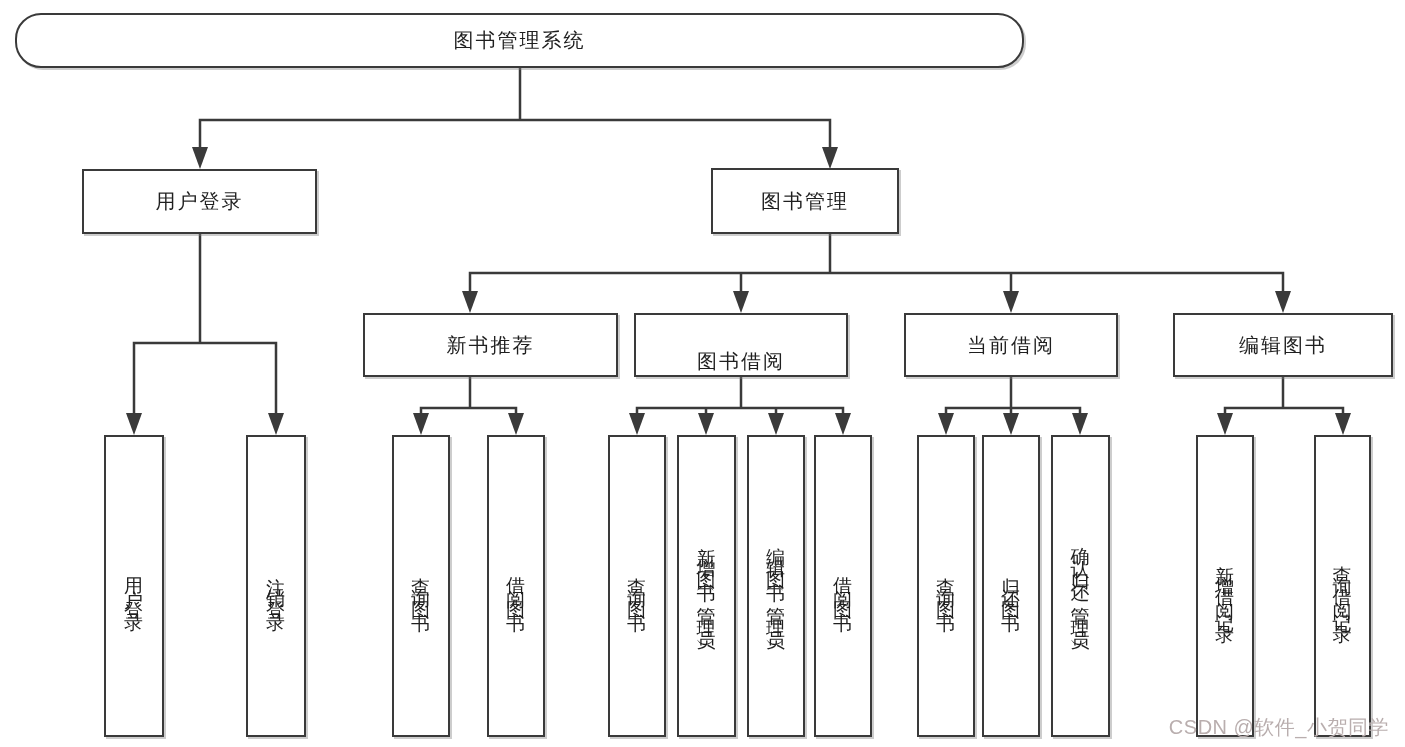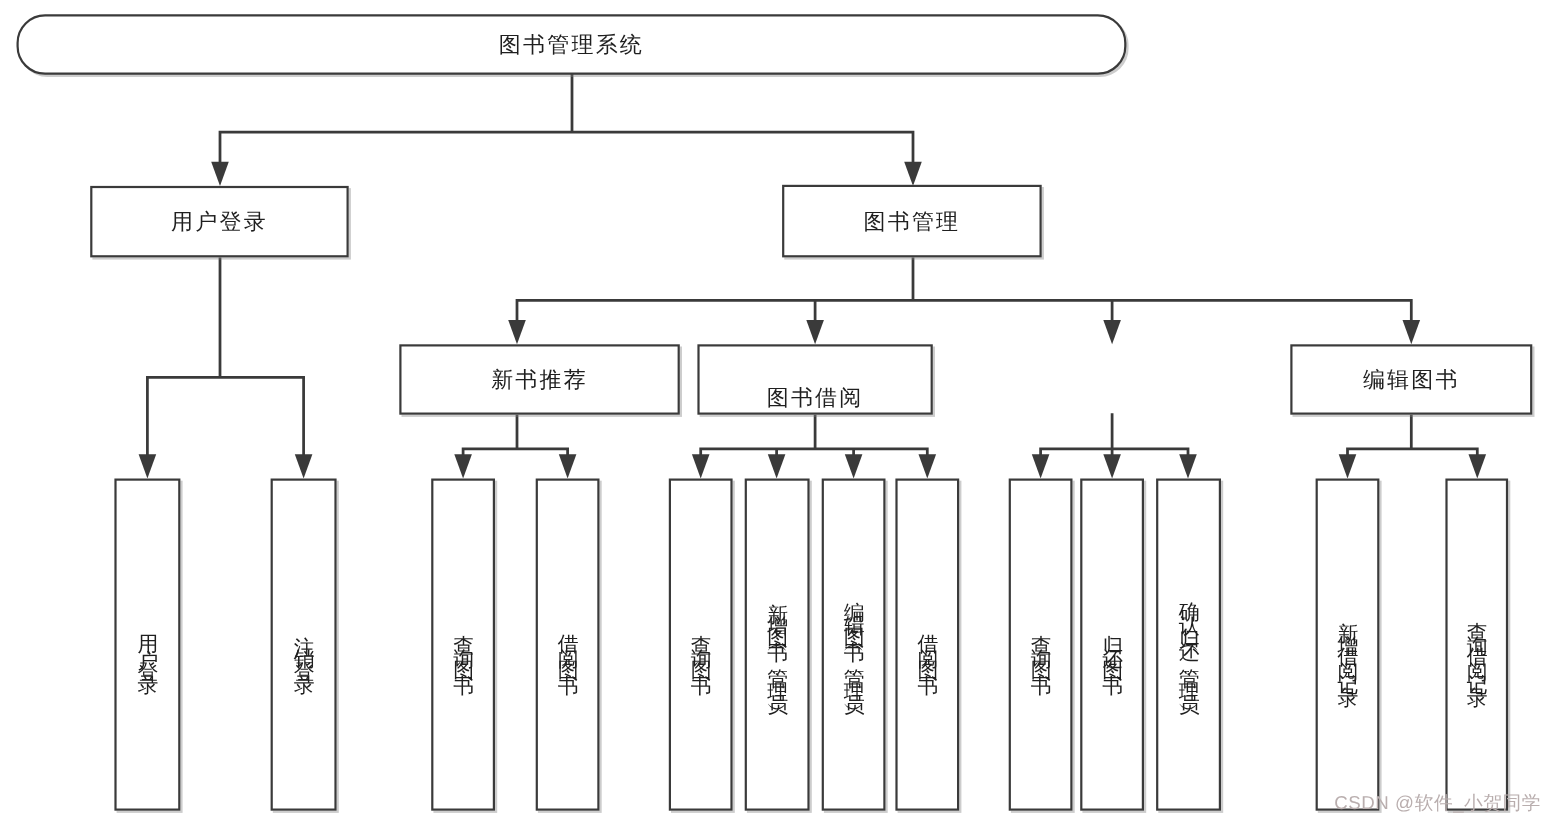--- a/index.html
+++ b/index.html
@@ -56,43 +56,43 @@
     writing-mode:vertical-rl;
     text-orientation:mixed;
     font-size:19px;
     letter-spacing:12px;
     line-height:1;
     white-space:nowrap;
   }
   
   #n-root       {left:15px;  top:13px;  width:1009px; height:55px;border-radius:26px;}
   #n-user-login {left:82px;  top:169px; width:235px;  height:65px;}
-  #n-book-mgmt  {left:711px; top:168px; width:236px;  height:66px;}
+  #n-book-mgmt  {left:711px; top:168px; width:188px;  height:66px;}
   #n-nbr        {left:363px; top:313px; width:255px;  height:64px;}
   #n-bb         {left:634px; top:313px; width:214px;  height:64px;align-items:flex-end;}
   #n-cb         {left:904px; top:313px; width:214px;  height:64px;}
   #n-br         {left:1173px;top:313px; width:220px;  height:64px;}
   #n-ul-1 {left:104px; width:60px;}
   #n-ul-2 {left:246px; width:60px;}
   #n-nbr-1{left:392px; width:58px;}
   #n-nbr-2{left:487px; width:58px;}
   #n-bb-1 {left:608px; width:58px;}
   #n-bb-2 {left:677px; width:59px;}
   #n-bb-3 {left:747px; width:58px;}
   #n-bb-4 {left:814px; width:58px;}
   #n-cb-1 {left:917px; width:58px;}
   #n-cb-2 {left:982px; width:58px;}
   #n-cb-3 {left:1051px;width:59px;}
   #n-br-1 {left:1196px;width:58px;}
   #n-br-2 {left:1314px;width:57px;}
   .watermark{
     position:absolute;
-    right:4px;
+    right:16px;
     bottom:6px;
-    font-size:17px;
+    font-size:20px;
     letter-spacing:0.5px;
     color:var(--watermark);
     z-index:3;
     white-space:nowrap;
   }
 </style>
 </head>
 <body>
 
 <div class="canvas">
@@ -150,20 +150,23 @@
   <div class="node hbox" id="n-book-mgmt">
     <span>图书管理</span>
   </div>
 
   <div class="node hbox" id="n-nbr">
     <span>新书推荐</span>
   </div>
   <div class="node hbox" id="n-bb">
     <span>图书借阅</span>
   </div>
+  <div class="node hbox" id="n-cb">
+    <span>当前借阅</span>
+  </div>
   <div class="node hbox" id="n-br">
     <span>编辑图书</span>
   </div>
 
   <div class="node vbox" id="n-ul-1">
     <span class="vtext">用户登录</span>
   </div>
   <div class="node vbox" id="n-ul-2">
     <span class="vtext">注销登录</span>
   </div>

